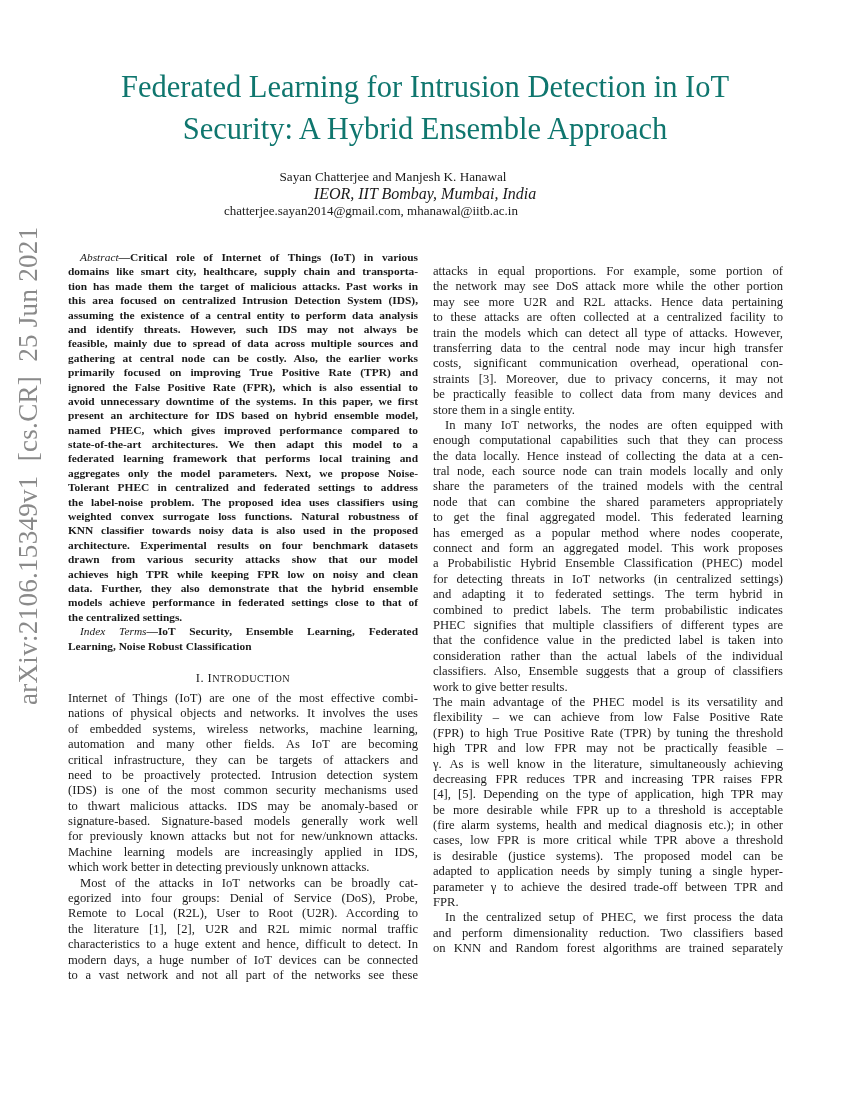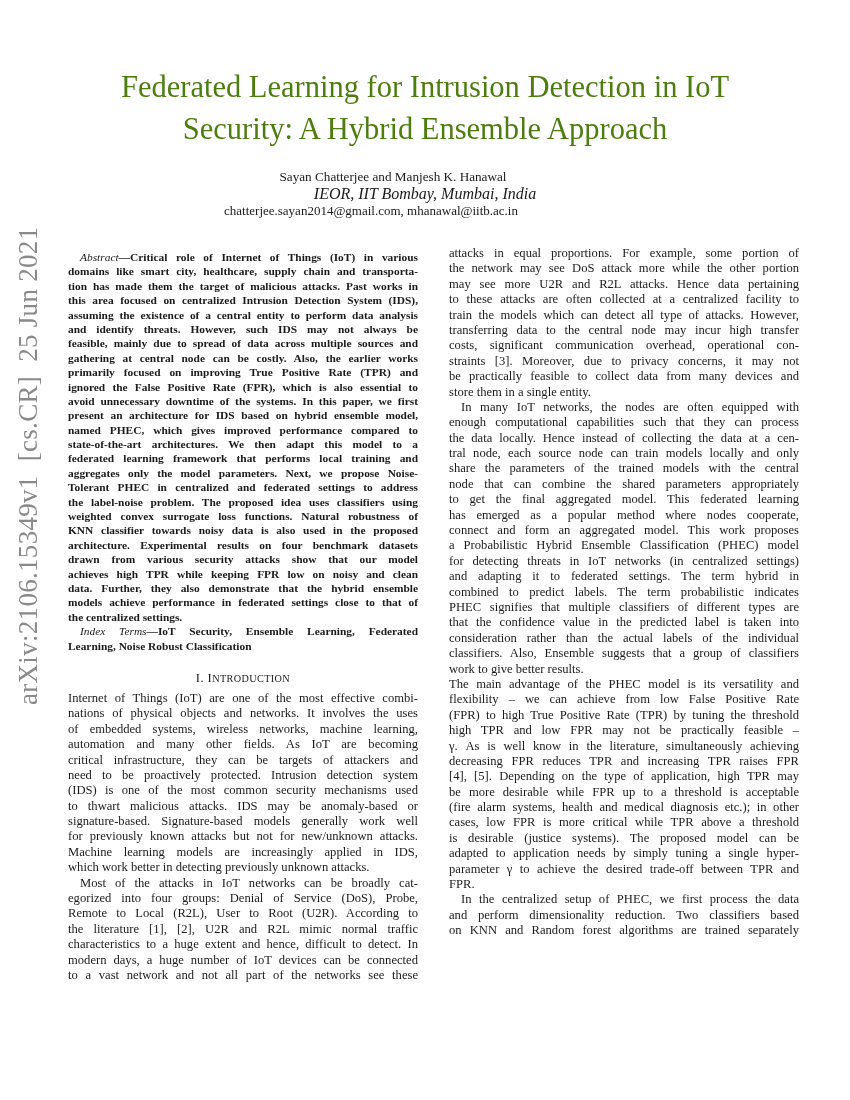--- a/index.html
+++ b/index.html
@@ -1,29 +1,29 @@
 <!DOCTYPE html>
 <html><head>
 <meta charset="utf-8">
 <style>
   html, body { margin: 0; padding: 0; background: #ffffff; }
   body { width: 850px; height: 1100px; position: relative; overflow: hidden;
          font-family: "Liberation Serif", "DejaVu Serif", serif; color: #1a1a1a; }
   .abs { position: absolute; }
-  #title { left: 0; width: 850px; top: 66px; text-align: center; font-size: 30.5px; line-height: 42px; color: #4d7c0f; }
+  #title { left: 0; width: 850px; top: 66px; text-align: center; font-size: 30.5px; line-height: 42px; color: #0f766e; }
   #authors { left: 0; width: 786px; top: 168px; text-align: center; font-size: 13.2px; line-height: 17px; }
   #affil { left: 0; width: 850px; top: 185px; text-align: center; font-size: 16px; line-height: 17px; font-style: italic; }
   #emails { left: 0; width: 742px; top: 202px; text-align: center; font-size: 13px; line-height: 17px; }
 
   #arxiv-stamp { left: 6px; top: 705px; width: 440px; height: 44px; transform-origin: 0 0; transform: rotate(-90deg);
                  font-size: 27px; line-height: 44px; color: #8a8a8a; white-space: pre; letter-spacing: 0.3px; }
 
   .col { position: absolute; width: 350px; }
   #left-col { left: 68px; top: 250px; }
-  #right-col { left: 433px; top: 246px; margin-left: 16px; }
+  #right-col { left: 433px; top: 264px; }
 
   .line { display: block; white-space: nowrap; text-align: justify; text-align-last: justify; height: 15.4px; line-height: 15.4px; font-size: 12.6px; }
   .line.last { text-align-last: left; }
   .line.indent { padding-left: 12px; box-sizing: border-box; }
   .abstract .line { font-weight: bold; font-size: 11.4px; height: 14.4px; line-height: 14.4px; }
   .abstract .line i { font-weight: normal; font-style: italic; }
 
   #intro-heading { display: block; text-align: center; font-size: 12.6px; height: 18px; line-height: 18px; margin-top: 16px; margin-bottom: 4px; letter-spacing: 0.4px; }
   #intro-heading .sc { font-size: 10.2px; }
 </style>

